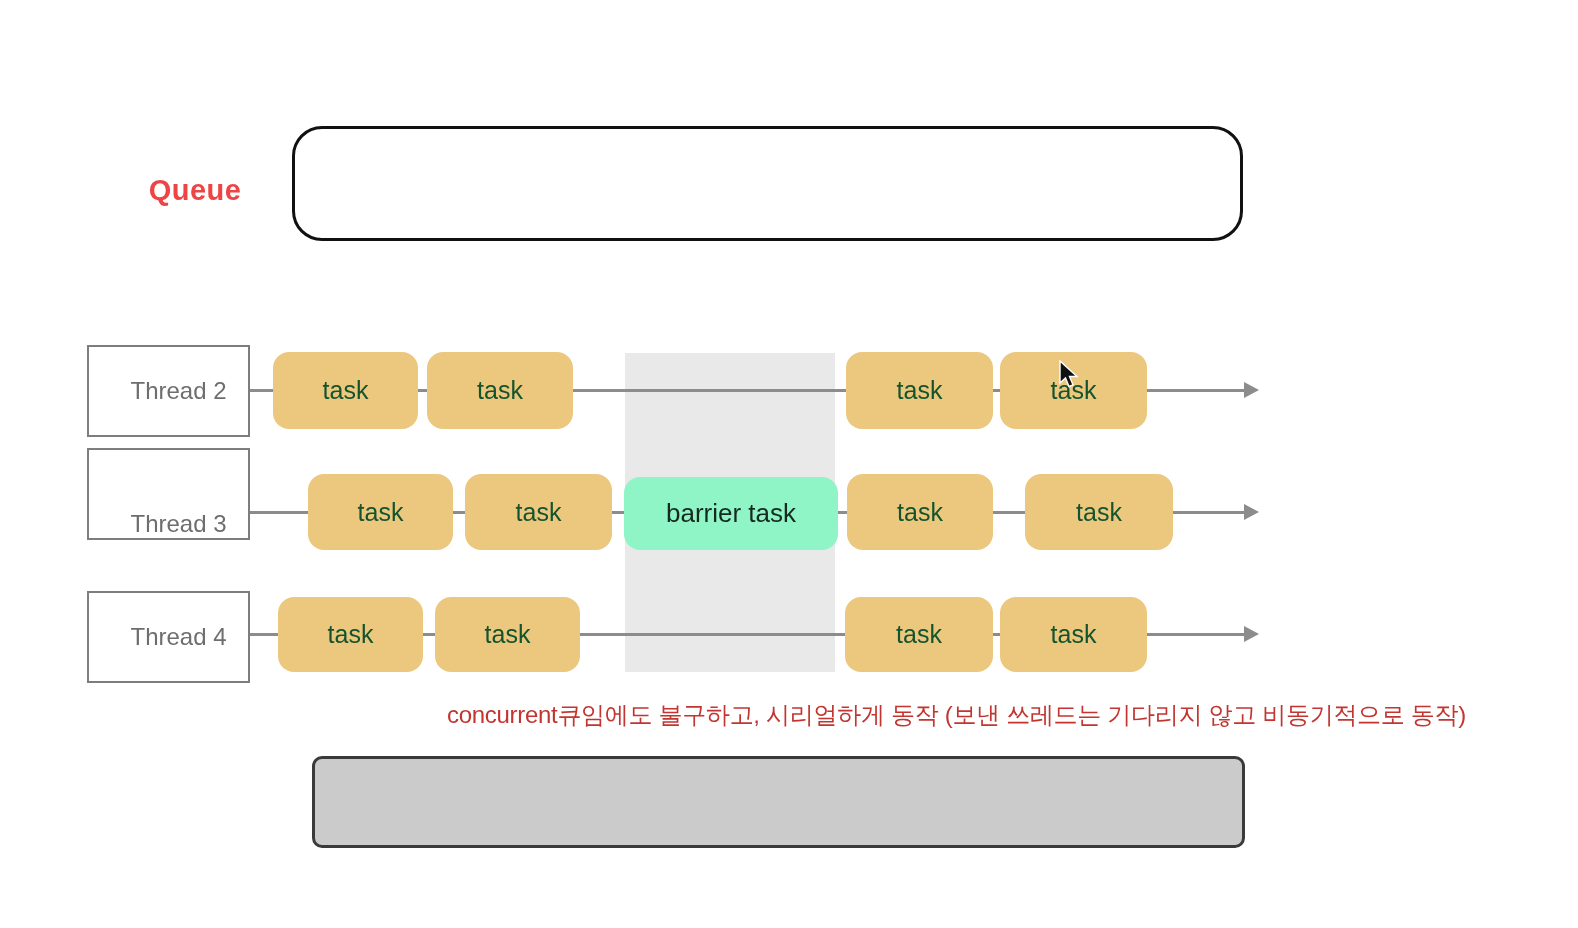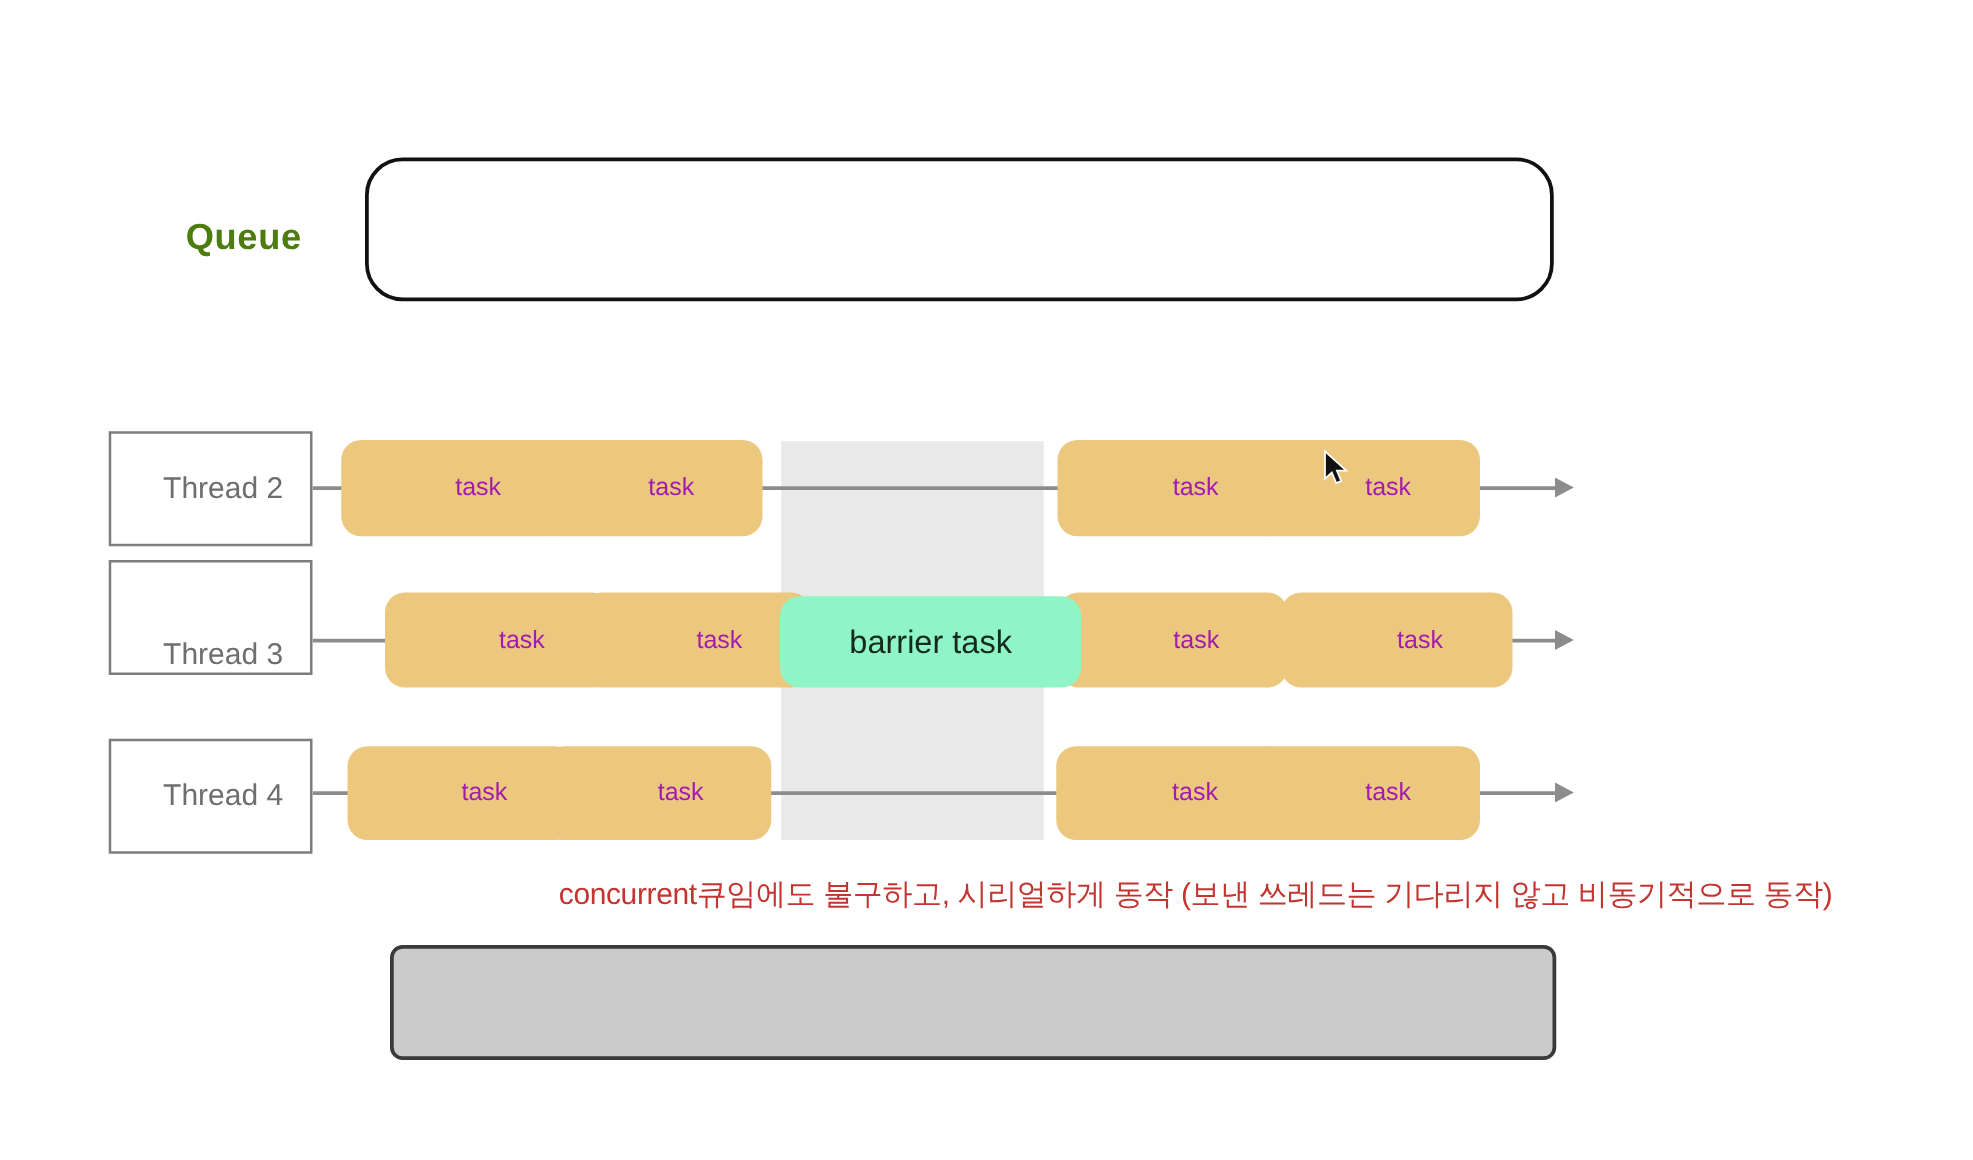--- a/index.html
+++ b/index.html
@@ -3,21 +3,21 @@
 <meta charset="utf-8">
 <style>
   html,body{margin:0;padding:0;background:#fff;}
   #stage{
     position:relative;width:1578px;height:928px;background:#ffffff;overflow:hidden;
     font-family:"Liberation Sans", sans-serif;
   }
   
   .queue-label{
     position:absolute;left:140px;top:174px;width:110px;text-align:center;
-    font-size:29px;font-weight:bold;color:#4d7c0f;letter-spacing:.5px;
+    font-size:29px;font-weight:bold;color:#ef4444;letter-spacing:.5px;
   }
   .queue-box{
     position:absolute;left:292px;top:126px;width:951px;height:115px;
     border:3px solid #111;border-radius:30px;background:#fff;box-sizing:border-box;
   }
   
   .band{
     position:absolute;left:625px;top:353px;width:210px;height:319px;
     background:var(--band_fill);z-index:1;
   }
@@ -30,21 +30,21 @@
   }
   .thread-box{
     position:absolute;left:87px;width:163px;height:92px;background:#fff;
     border:2px solid var(--thread_border);box-sizing:border-box;z-index:3;
     display:flex;align-items:center;justify-content:center;
     font-size:24px;color:var(--thread_text);padding-left:20px;
   }
   .task{
     position:absolute;background:var(--task_fill);border-radius:16px;z-index:3;
     display:flex;align-items:center;justify-content:center;
-    font-size:20px;color:#a21caf;padding-left:37px;
+    font-size:25px;color:#14532d;
   }
   .barrier{
     position:absolute;background:var(--barrier_fill);border-radius:16px;z-index:4;
     display:flex;align-items:center;justify-content:center;
     font-size:26px;color:#15291f;
   }
   
   .annotation{
     position:absolute;left:447px;top:699px;width:1125px;
     font-size:24px;font-weight:normal;color:var(--annotation_color);
@@ -85,21 +85,21 @@
   </div>
 
   <div>
     <div class="lane-line" style="left:250px;top:511px;width:995px;"></div>
     <div class="arrow-head" style="left:1244px;top:504px;"></div>
     <div class="thread-box" style="top:448px;align-items:flex-end;">
       <span>Thread 3</span>
     </div>
     <div class="task" style="left:308px;top:474px;width:145px;height:76px;">task</div>
     <div class="task" style="left:465px;top:474px;width:147px;height:76px;">task</div>
-    <div class="barrier" style="left:624px;top:477px;width:241px;height:73px;">barrier task</div>
+    <div class="barrier" style="left:624px;top:477px;width:214px;height:73px;">barrier task</div>
     <div class="task" style="left:847px;top:474px;width:146px;height:76px;">task</div>
     <div class="task" style="left:1025px;top:474px;width:148px;height:76px;">task</div>
   </div>
 
   <div>
     <div class="lane-line" style="left:250px;top:633px;width:995px;"></div>
     <div class="arrow-head" style="left:1244px;top:626px;"></div>
     <div class="thread-box" style="top:591px;">
       <span>Thread 4</span>
     </div>

